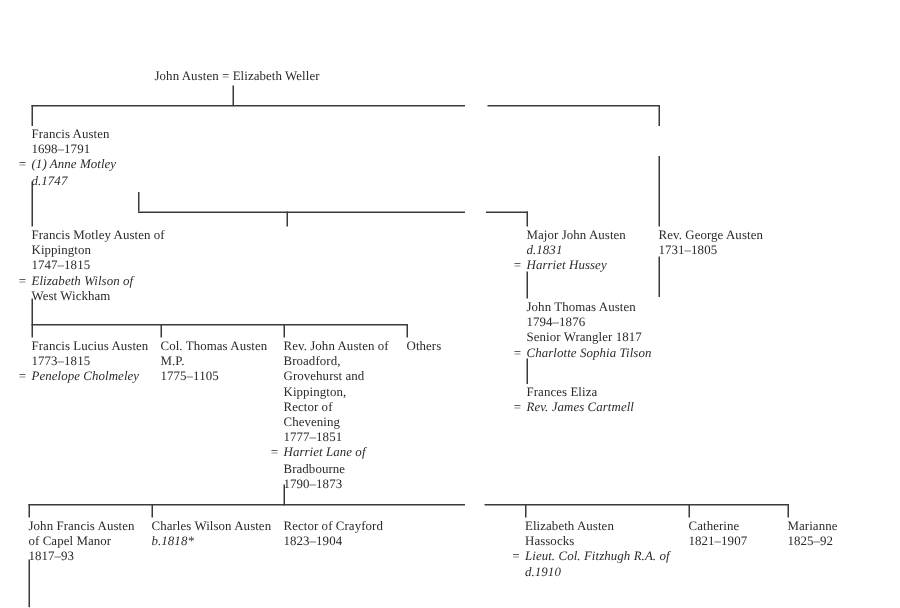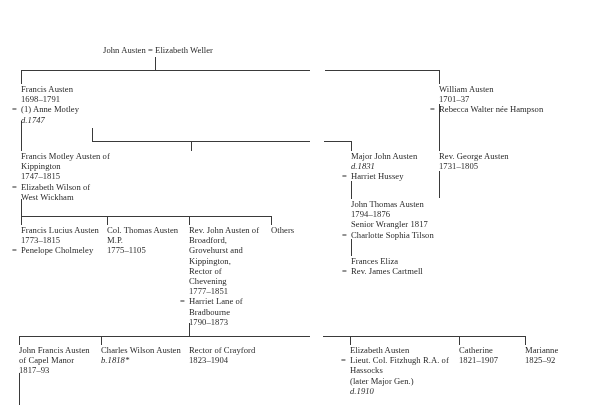--- a/index.html
+++ b/index.html
@@ -11,21 +11,21 @@
   #tree { position: absolute; left: 0; top: 0; width: 600px; height: 405px; margin-top: 36px; }
   .line { position: absolute; background: #3a3a3a; }
   .h { height: 1px; }
   .v { width: 1px; }
   .node {
     position: absolute; font-size: 8.6px; line-height: 10.2px; white-space: nowrap;
     letter-spacing: 0.05px;
   }
   .node .l { display: block; }
   .node .it { font-style: italic; }
-  .node .eq { position: relative; margin-left: -9px; }
+  .node .eq { position: relative; margin-left: -9px; font-style: italic; }
   .node .eq .sign { display: inline-block; width: 9px; text-align: left; }
   .node.bold { font-weight: bold; font-size: 9.2px; color: #111; }
   .root { text-align: left; }
 </style>
 </head>
 <body>
 
 <div id="tree">
 
   <div class="line v" style="left:155px; top:21px; height:13px;"></div>
@@ -77,25 +77,20 @@
   </div>
 
   <div class="node" style="left:21px; top:48px;">
     <span class="l">Francis Austen</span>
     <span class="l">1698–1791</span>
     <span class="l eq"><span class="sign">=</span><span>(1) Anne Motley</span></span>
     <span class="l it">d.1747</span>
   </div>
 
 
-  <div class="node" style="left:439px; top:48px;">
-    <span class="l">William Austen</span>
-    <span class="l">1701–37</span>
-    <span class="l eq"><span class="sign">=</span><span>Rebecca Walter née Hampson</span></span>
-  </div>
 
   <div class="node" style="left:21px; top:115px;">
     <span class="l">Francis Motley Austen of</span>
     <span class="l">Kippington</span>
     <span class="l">1747–1815</span>
     <span class="l eq"><span class="sign">=</span><span>Elizabeth Wilson of</span></span>
     <span class="l">West Wickham</span>
   </div>
 
 
@@ -163,23 +158,22 @@
     <span class="l it">b.1818*</span>
   </div>
 
   <div class="node" style="left:189px; top:309px;">
     <span class="l">Rector of Crayford</span>
     <span class="l">1823–1904</span>
   </div>
 
   <div class="node" style="left:350px; top:309px;">
     <span class="l">Elizabeth Austen</span>
+    <span class="l">Hassocks</span>
     <span class="l eq"><span class="sign">=</span><span>Lieut. Col. Fitzhugh R.A. of</span></span>
-    <span class="l">Hassocks</span>
-    <span class="l">(later Major Gen.)</span>
     <span class="l it">d.1910</span>
   </div>
 
   <div class="node" style="left:459px; top:309px;">
     <span class="l">Catherine</span>
     <span class="l">1821–1907</span>
   </div>
 
   <div class="node" style="left:525px; top:309px;">
     <span class="l">Marianne</span>

